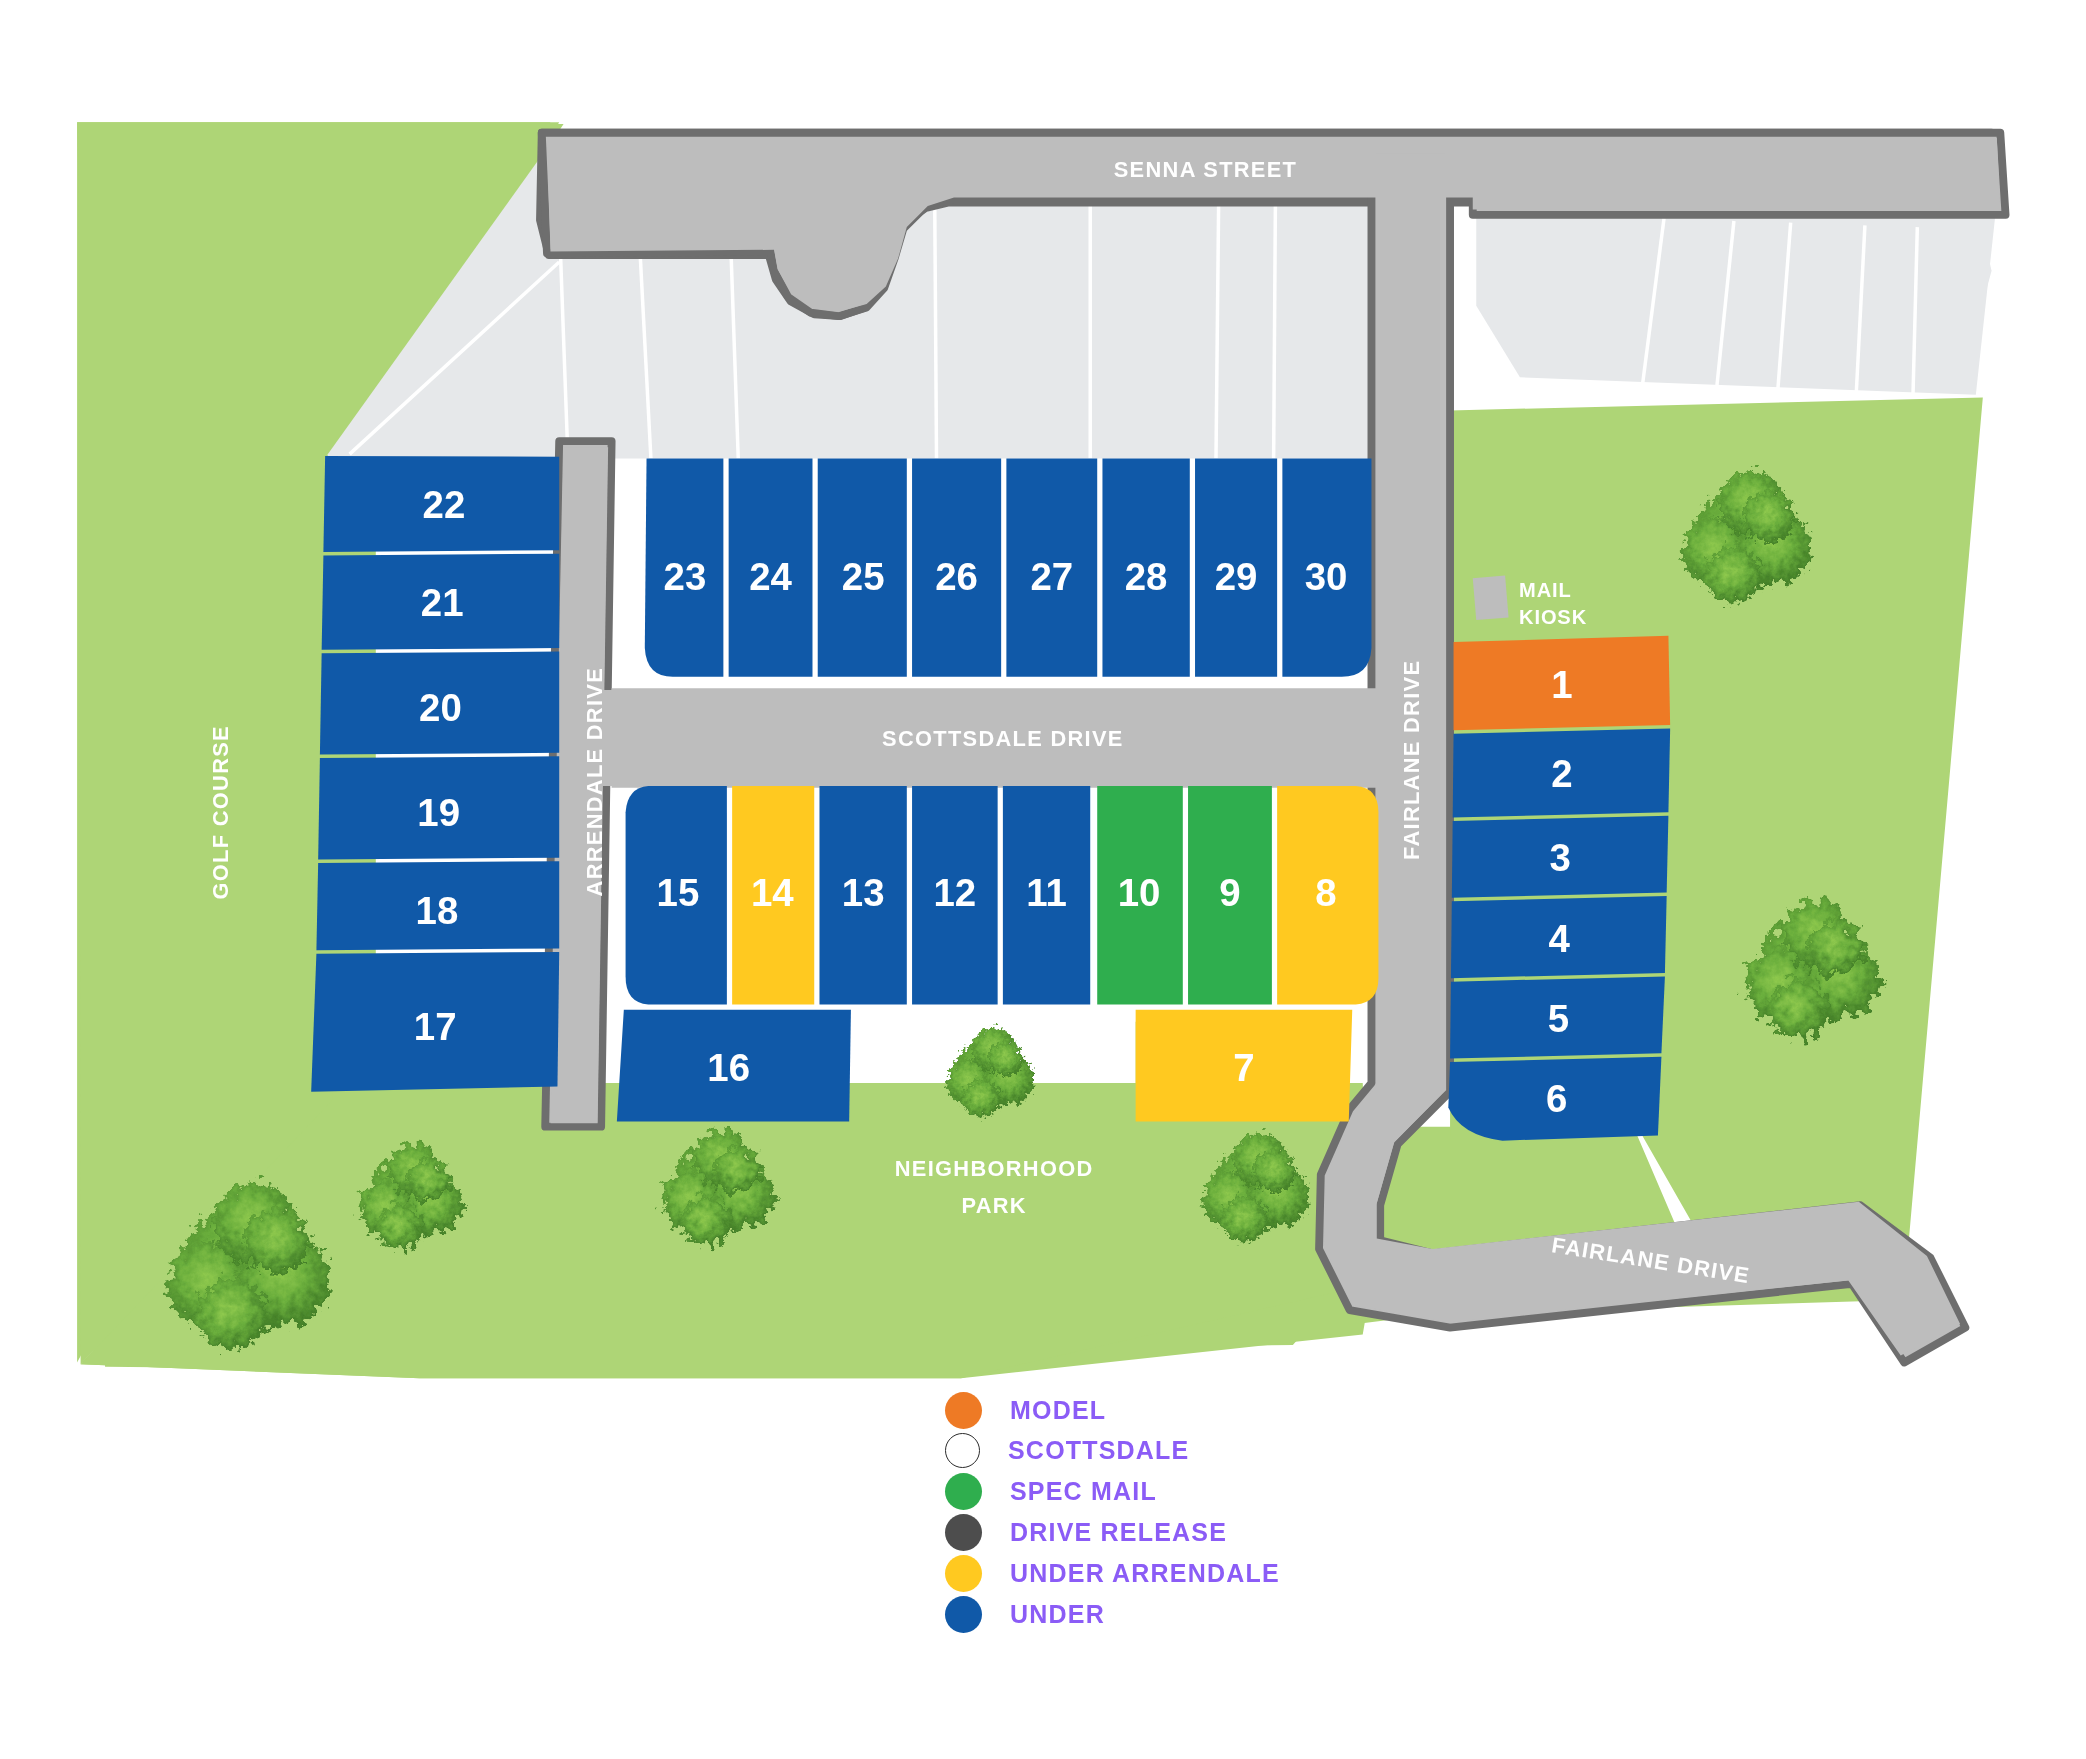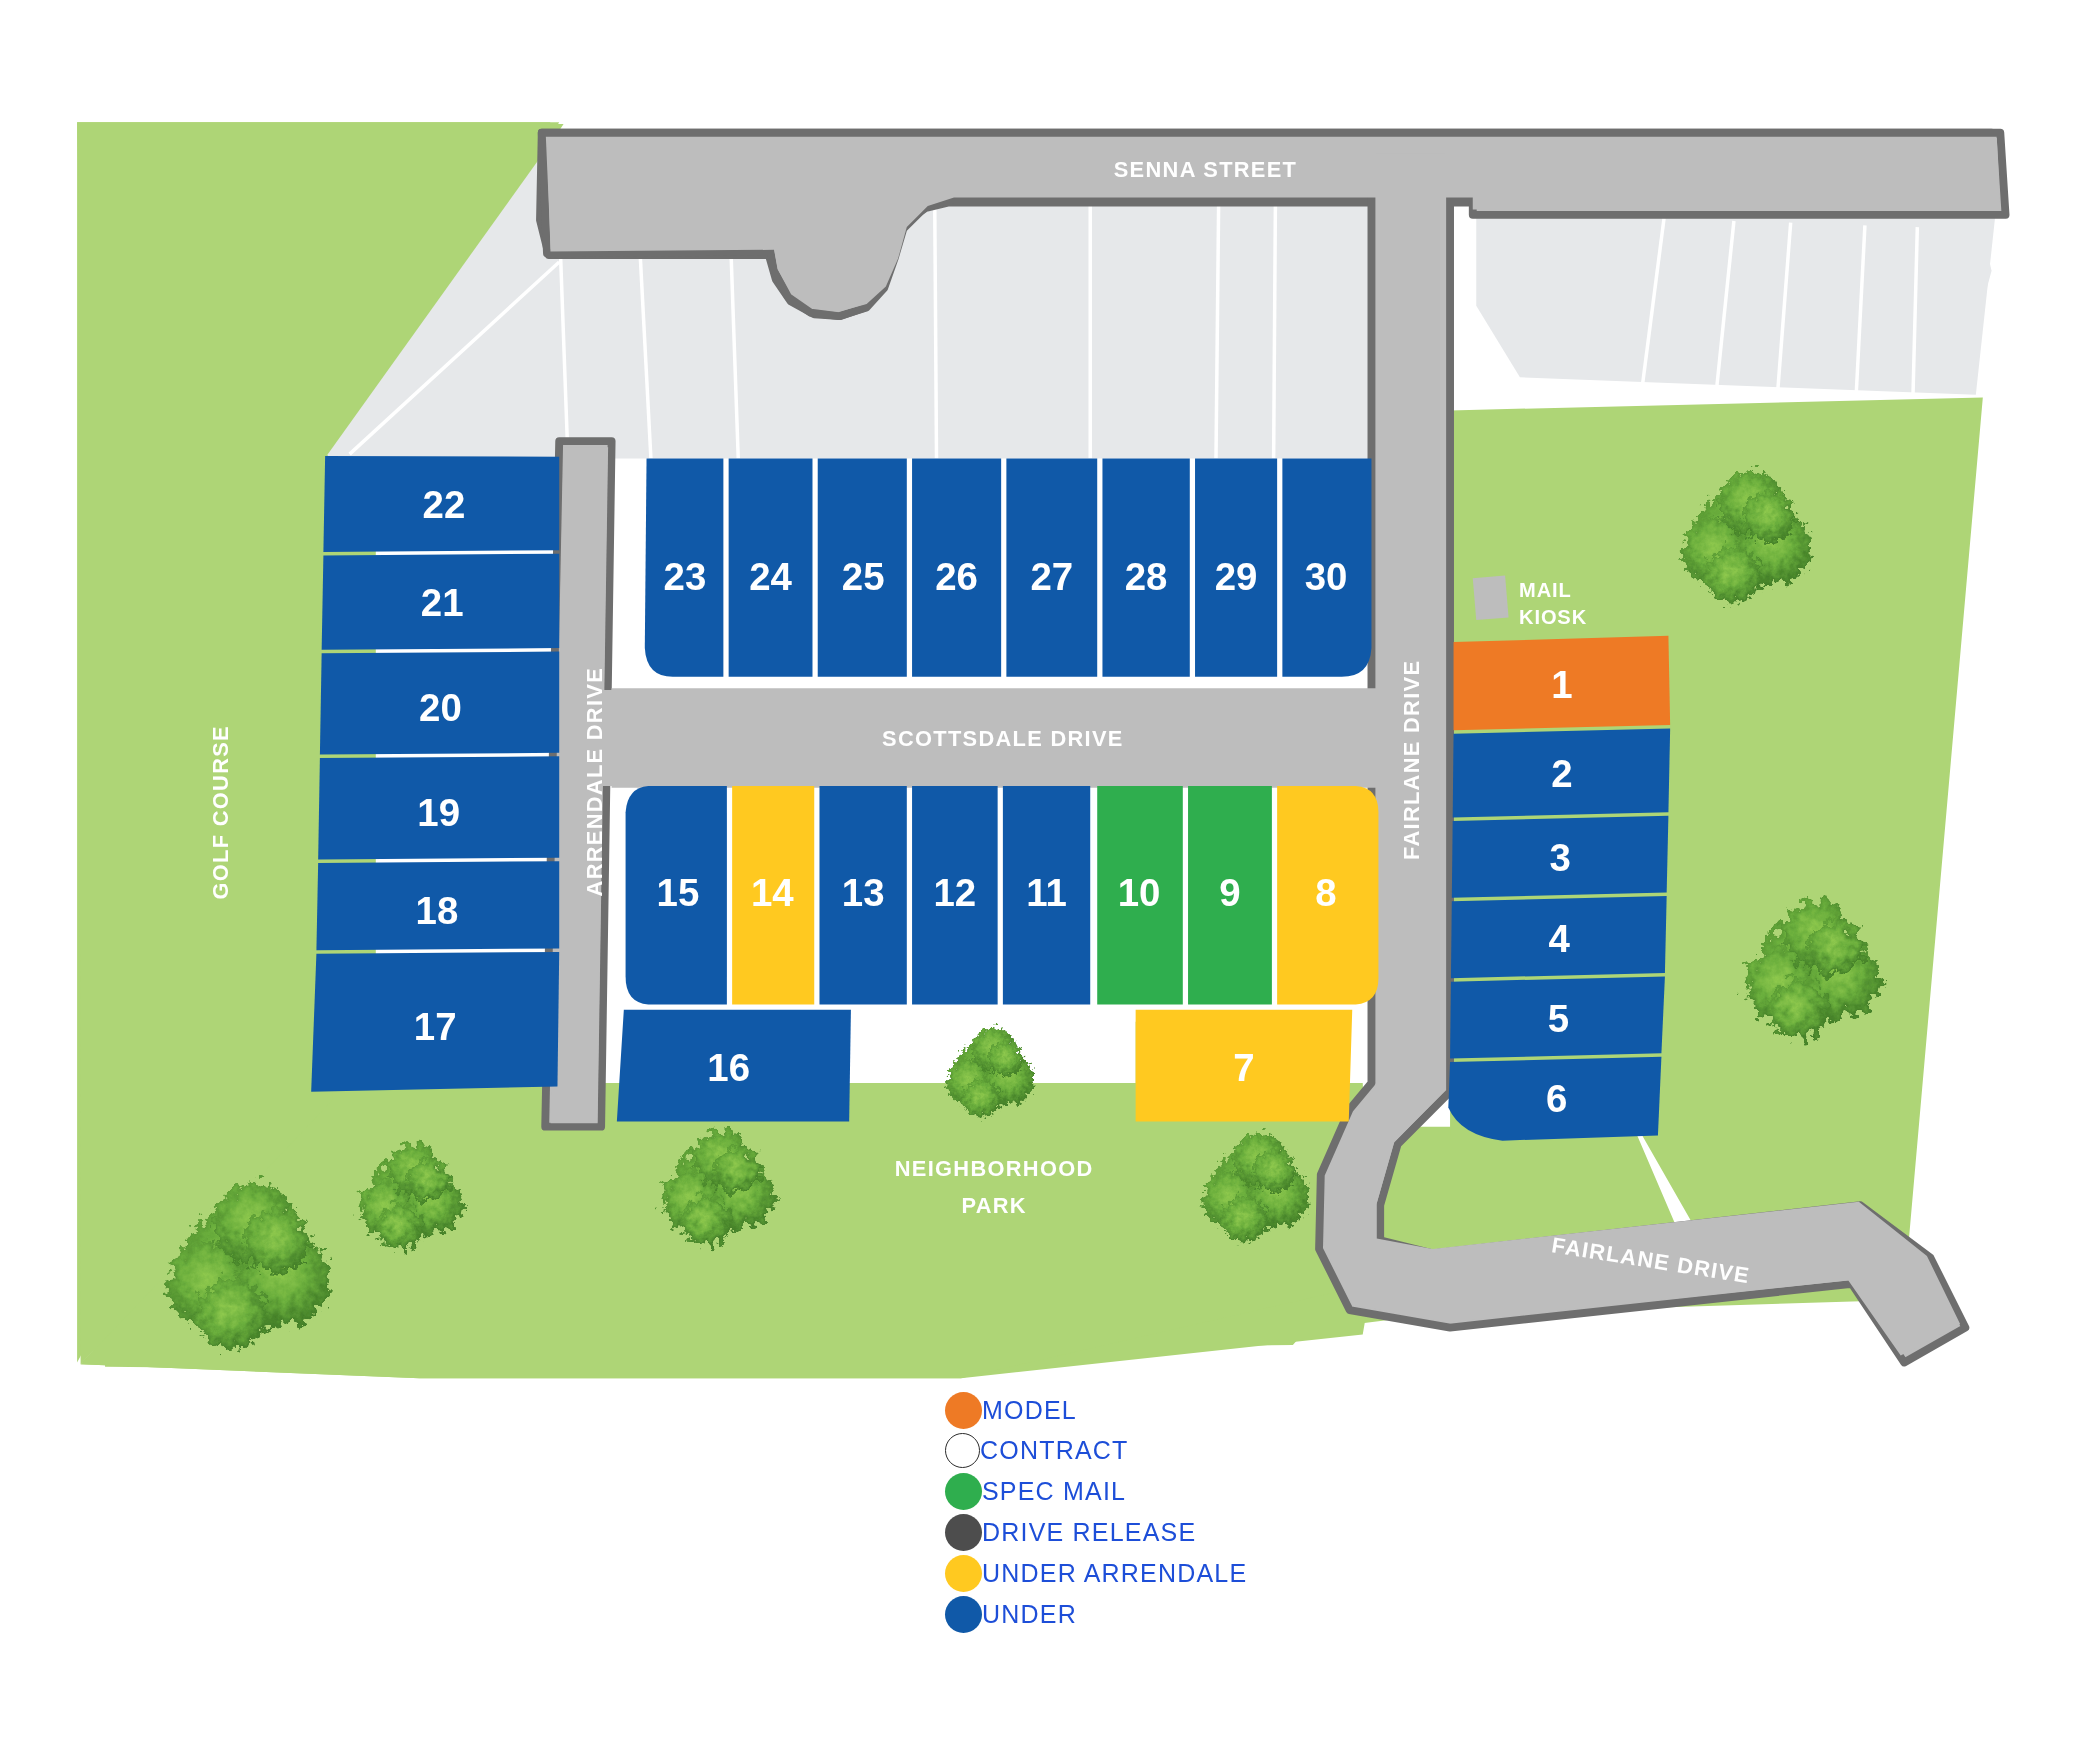--- a/index.html
+++ b/index.html
@@ -11,21 +11,21 @@
   .lot-label.big{font-size:44px;}
   .street-label{font-family:"Liberation Sans",sans-serif;font-weight:bold;fill:#ffffff;font-size:25px;letter-spacing:1.5px;text-anchor:middle;dominant-baseline:central;}
   .area-label{font-family:"Liberation Sans",sans-serif;font-weight:bold;fill:#ffffff;font-size:25px;letter-spacing:1.5px;text-anchor:middle;dominant-baseline:central;}
   .kiosk-label{font-family:"Liberation Sans",sans-serif;font-weight:bold;fill:#ffffff;font-size:23px;letter-spacing:1px;dominant-baseline:central;}
 
   
   #legend{position:absolute;left:945px;top:1390px;}
   .legend-row{display:flex;align-items:center;height:40px;margin-bottom:0.9px;}
   .legend-dot{width:37px;height:37px;border-radius:50%;flex:0 0 auto;}
   .legend-dot.hollow{background:#ffffff;border:1.7px solid #2b2b2b;width:33px;height:33px;}
-  .legend-text{font-family:"Liberation Sans",sans-serif;font-weight:normal;font-size:25px;letter-spacing:1.2px;color:#1d4ed8;white-space:nowrap;}
+  .legend-text{margin-left:28px;font-family:"Liberation Sans",sans-serif;font-weight:bold;font-size:25px;letter-spacing:1.2px;color:#8b5cf6;white-space:nowrap;}
 </style>
 </head>
 <body>
 
 <div id="root">
 
 <svg id="sitemap" viewBox="0 0 2389 2014">
   <defs>
 
     <radialGradient id="treeGrad" cx="45%" cy="42%" r="62%">
@@ -269,21 +269,21 @@
   </g>
 </svg>
 
 <div id="legend">
   <div class="legend-row">
     <span class="legend-dot" style="background:#ee7a25"></span>
     <span class="legend-text">MODEL</span>
   </div>
   <div class="legend-row">
     <span class="legend-dot hollow"></span>
-    <span class="legend-text">CONTRACT</span>
+    <span class="legend-text">SCOTTSDALE</span>
   </div>
   <div class="legend-row">
     <span class="legend-dot" style="background:#2fae4e"></span>
     <span class="legend-text">SPEC MAIL</span>
   </div>
   <div class="legend-row">
     <span class="legend-dot" style="background:#4d4d4d"></span>
     <span class="legend-text">DRIVE RELEASE</span>
   </div>
   <div class="legend-row">

